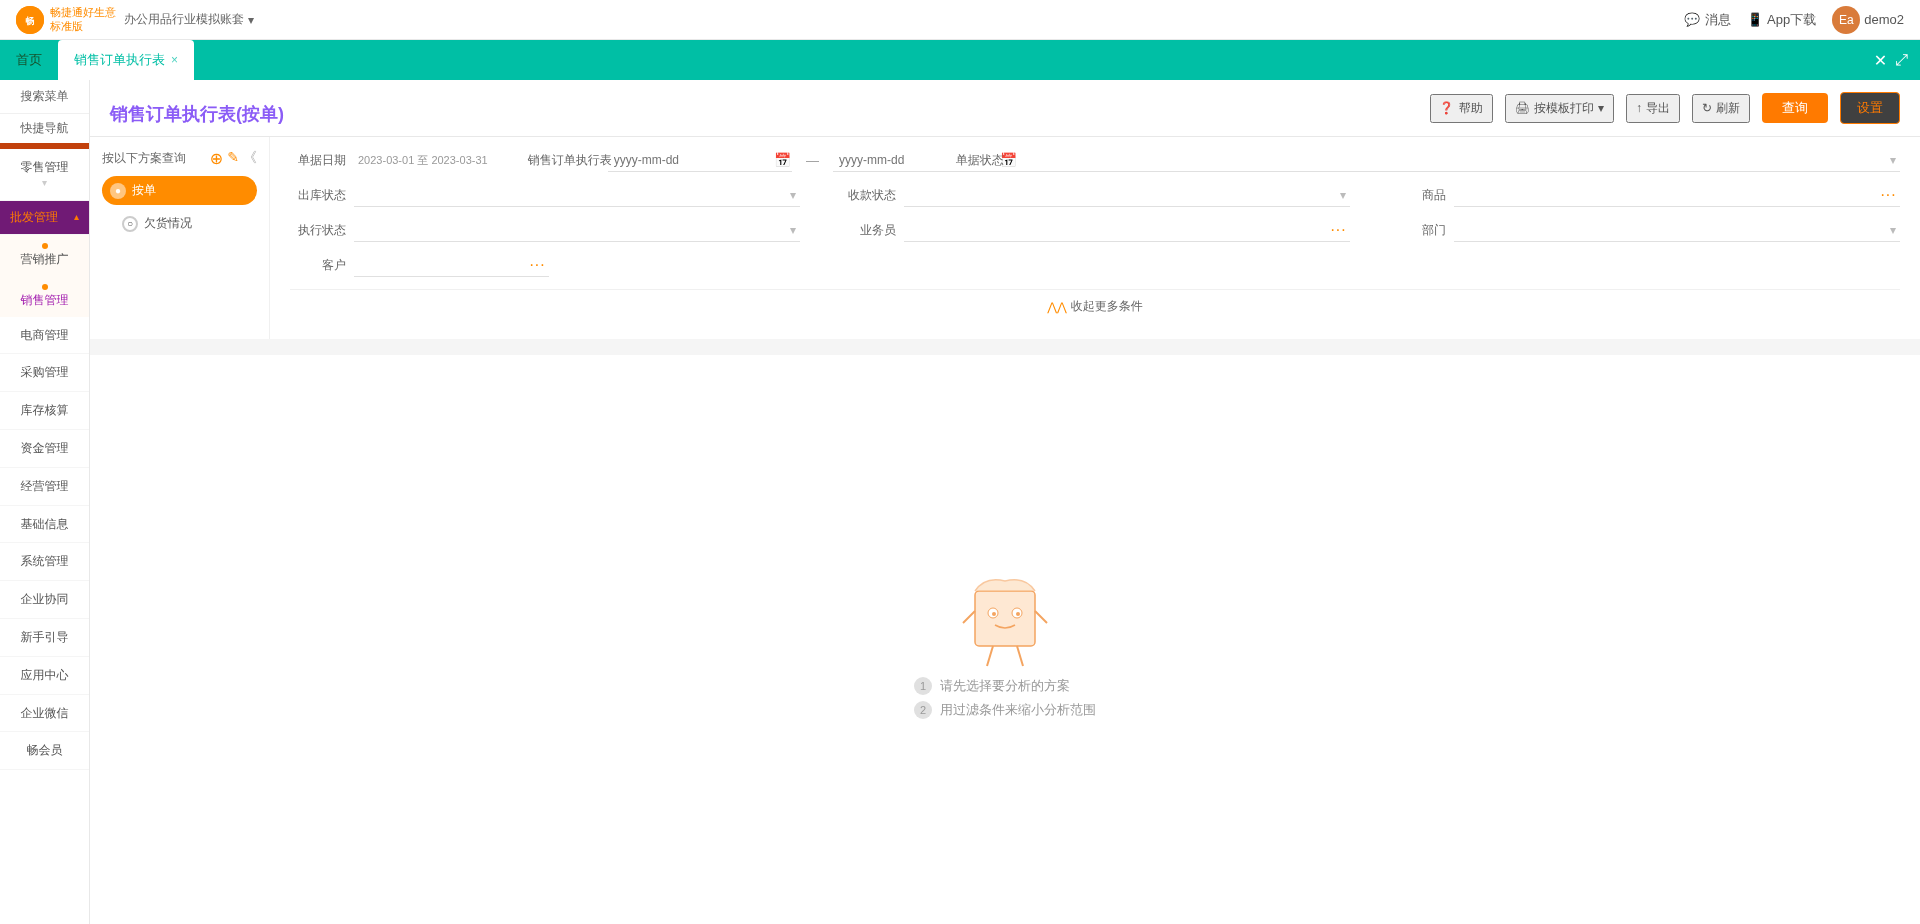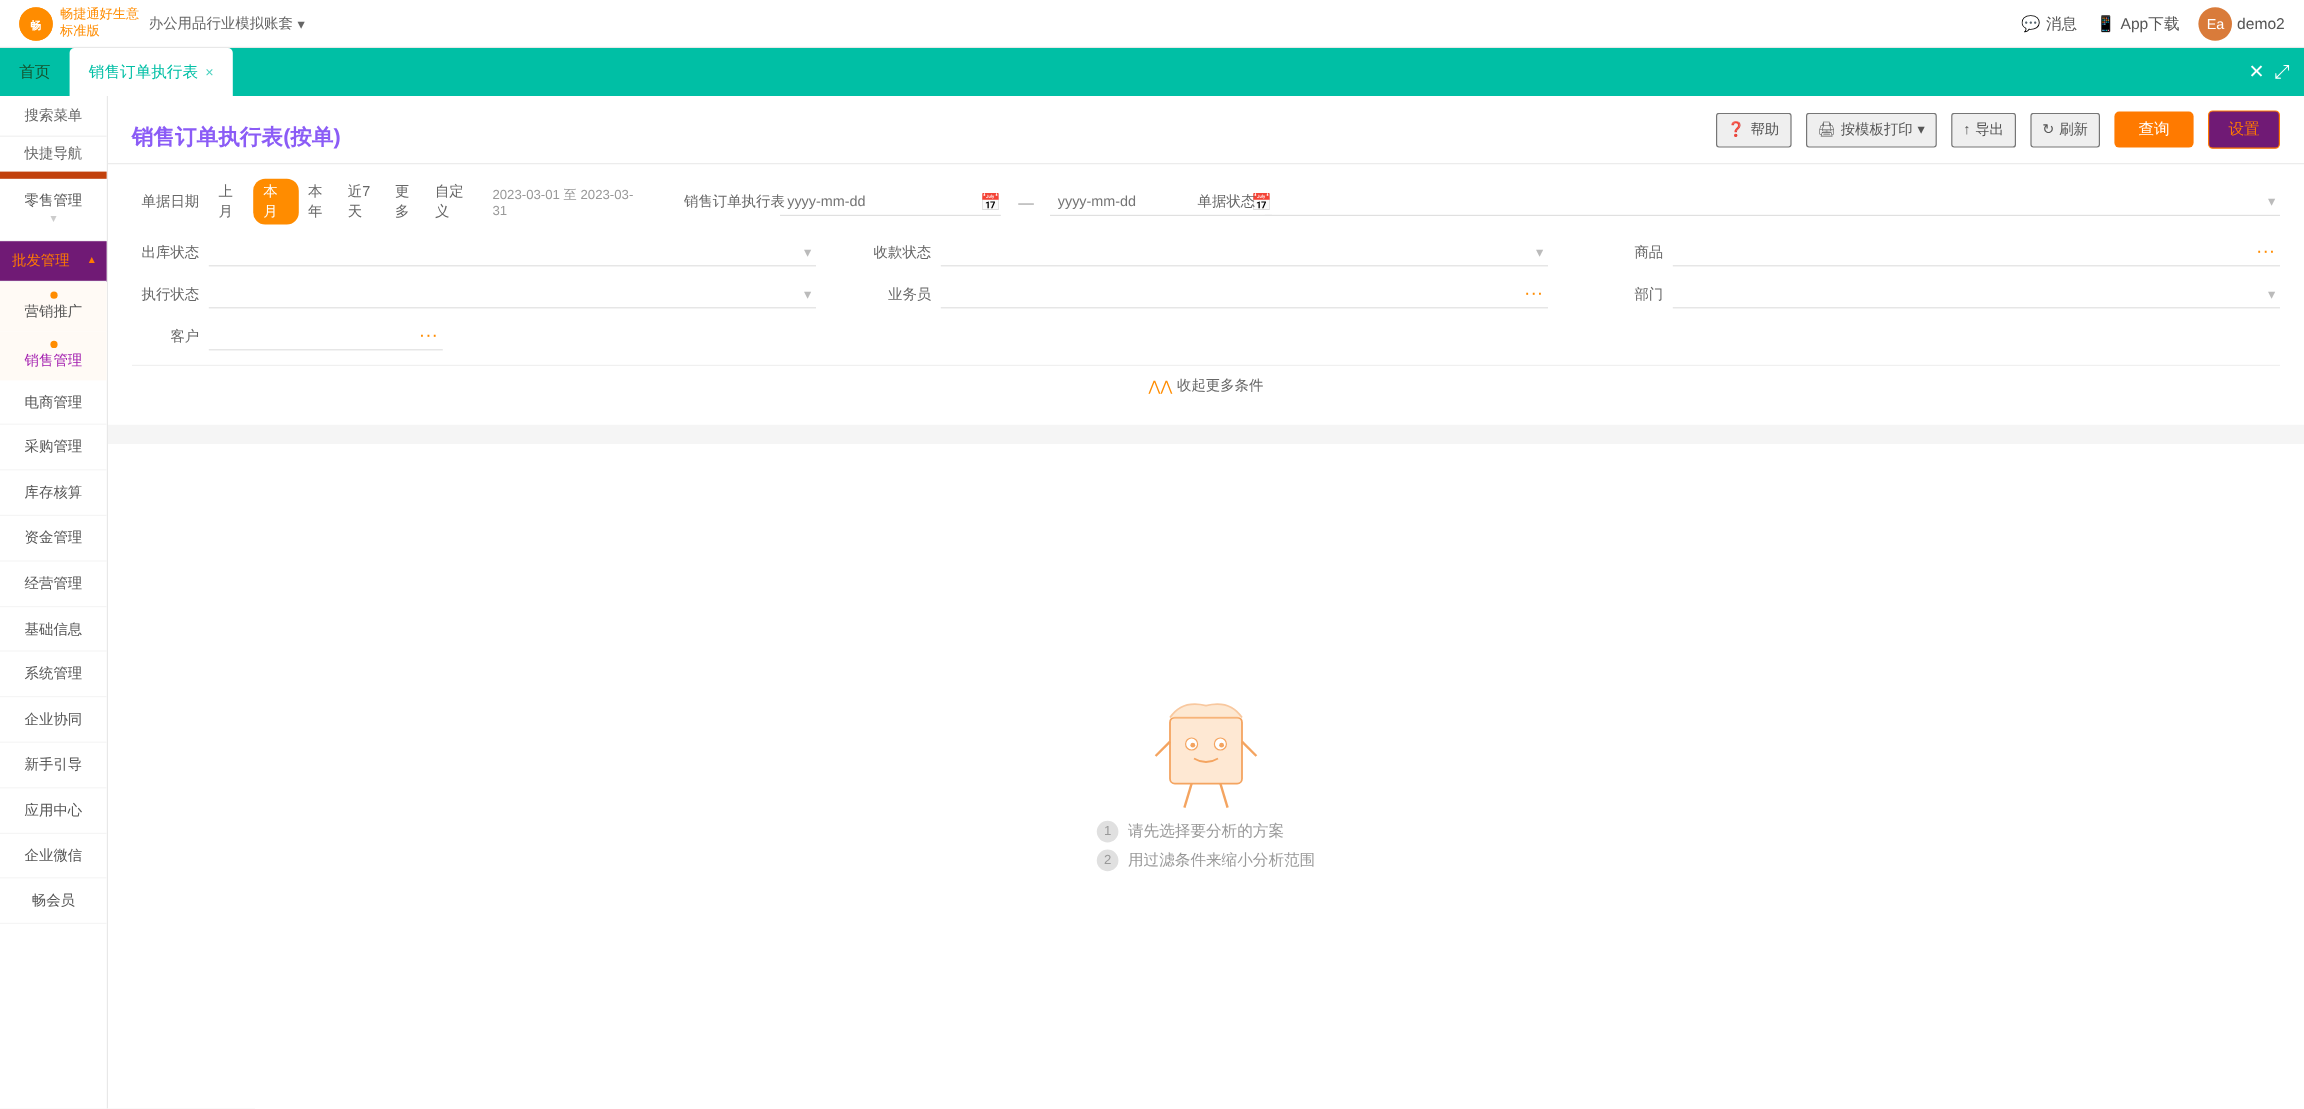--- a/index.html
+++ b/index.html
@@ -243,21 +243,21 @@
     .query-btn {
       background: #ff7a00;
       color: white;
       border: none;
       padding: 6px 20px;
       border-radius: 4px;
       font-size: 13px;
       cursor: pointer;
     }
     .settings-btn {
-      background: #701a75;
+      background: #404040;
       color: #ff7a00;
       border: 1px solid #ff7a00;
       padding: 6px 16px;
       border-radius: 4px;
       font-size: 13px;
       cursor: pointer;
     }
 
     
     .filter-panel {
@@ -650,35 +650,45 @@
           <span>↻</span>
           <span>刷新</span>
         </button>
         <button class="query-btn">查询</button>
         <button class="settings-btn">设置</button>
       </div>
     </div>
 
     <div class="filter-panel">
 
+      <div class="filter-left">
+        <div class="filter-left-header">
+          <span class="filter-left-title">按以下方案查询</span>
+          <div class="filter-left-icons">
+            <span style="color:#ff8c00; font-size:16px; cursor:pointer;">⊕</span>
+            <span style="color:#ff8c00; font-size:14px; cursor:pointer;">✎</span>
+            <span style="color:#aaa; font-size:14px; cursor:pointer;">《</span>
+          </div>
+        </div>
+        <div class="filter-left-item active">
+          <span style="width:16px; height:16px; border-radius:50%; background:rgba(255,255,255,0.5); display:inline-flex; align-items:center; justify-content:center; font-size:10px;">●</span>
+          <span>按单</span>
+        </div>
+        <div class="filter-left-item-sub">
+          <span class="sub-dot" style="width:16px; height:16px; border-radius:50%; border:2px solid #ccc; display:inline-flex; align-items:center;justify-content:center; font-size:10px;">○</span>
+          <span>欠货情况</span>
+        </div>
+      </div>
 
       <div class="filter-right">
 
         <div class="filter-row">
 
           <div class="filter-field" style="flex: 0 0 auto; max-width:420px; margin-right:40px;">
             <span class="filter-label">单据日期</span>
-            <div class="date-tabs">
-              <span class="date-tab">上月</span>
-              <span class="date-tab active">本月</span>
-              <span class="date-tab">本年</span>
-              <span class="date-tab">近7天</span>
-              <span class="date-tab">更多</span>
-              <span class="date-tab">自定义</span>
-            </div>
             <span class="date-range-text">2023-03-01 至 2023-03-31</span>
           </div>
 
           <div class="filter-field" style="flex: 0 0 auto; max-width:380px; margin-right:40px;">
             <span class="filter-label" style="min-width:72px;">销售订单执行表</span>
             <div class="date-field">
               <input type="text" placeholder="yyyy-mm-dd" style="">
               <span class="cal-icon">📅</span>
             </div>
             <span class="date-separator">—</span>

